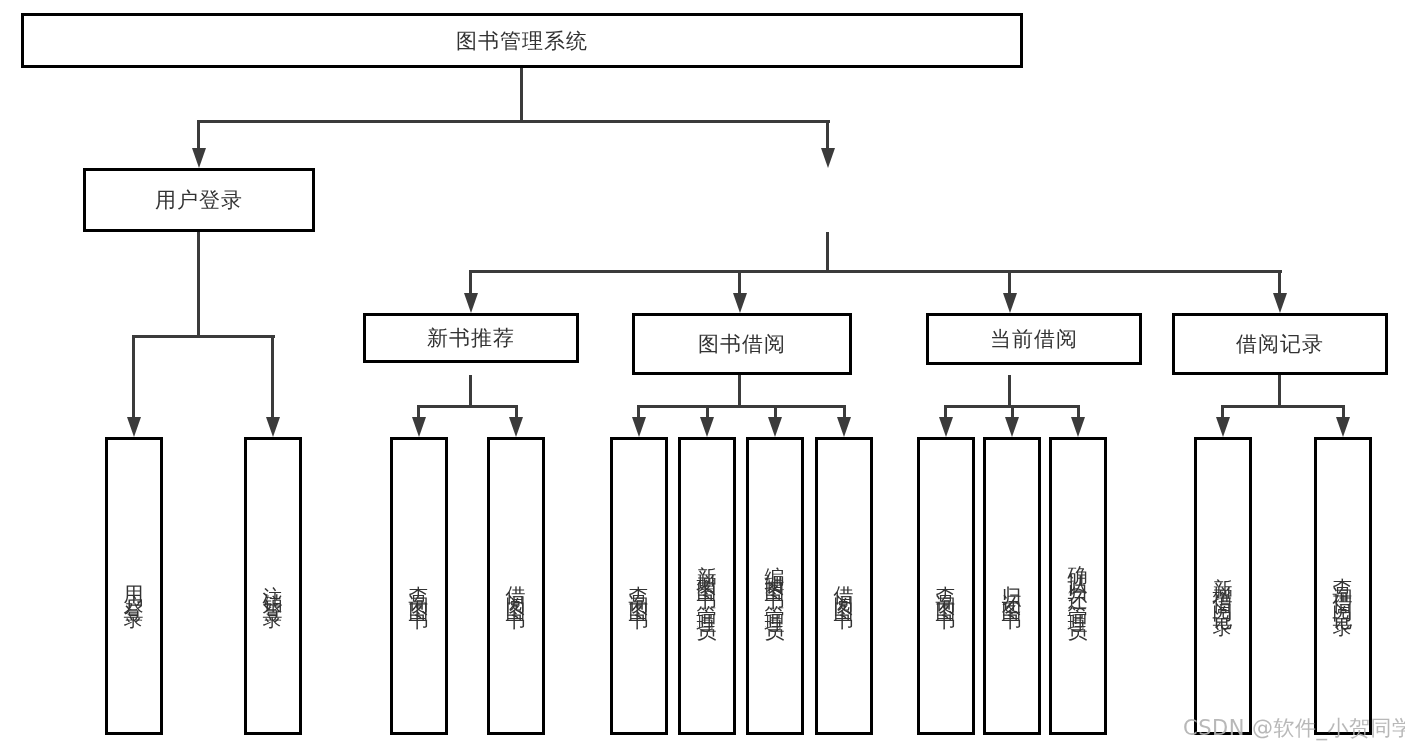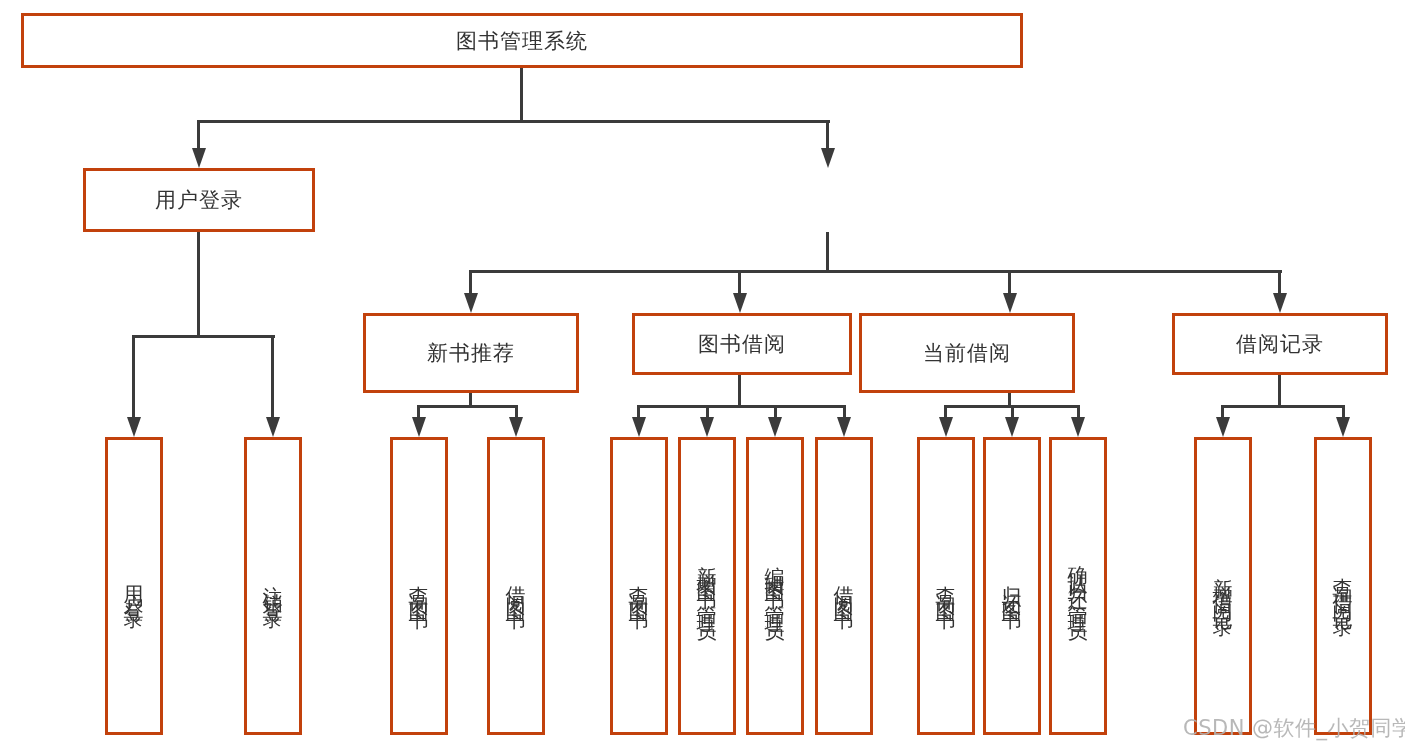--- a/index.html
+++ b/index.html
@@ -12,21 +12,21 @@
     position: relative;
     width: 1405px;
     height: 747px;
     background: #ffffff;
     overflow: hidden;
   }
   .box {
     position: absolute;
     box-sizing: border-box;
     background: #ffffff;
-    border: 3px solid #c2410c;
+    border: 3px solid #000000;
     display: flex;
     align-items: center;
     justify-content: center;
     color: #333333;
     z-index: 2;
   }
   .hbox span {
     font-size: 21px;
     letter-spacing: 1px;
     white-space: nowrap;
@@ -95,27 +95,27 @@
   <div class="line" style="left:469px; top:270px; width:813px; height:3px;"></div>
   <div class="line" style="left:469px; top:270px; width:3px; height:25px;"></div>
   <div class="line" style="left:738px; top:270px; width:3px; height:25px;"></div>
   <div class="line" style="left:1008px; top:270px; width:3px; height:25px;"></div>
   <div class="line" style="left:1278px; top:270px; width:3px; height:25px;"></div>
   <div class="arrow" style="left:464px; top:293px;"></div>
   <div class="arrow" style="left:733px; top:293px;"></div>
   <div class="arrow" style="left:1003px; top:293px;"></div>
   <div class="arrow" style="left:1273px; top:293px;"></div>
 
-  <div class="box hbox" style="left:363px; top:313px; width:216px; height:80px;">
+  <div class="box hbox" style="left:363px; top:313px; width:216px; height:50px;">
     <span>新书推荐</span>
   </div>
   <div class="box hbox" style="left:632px; top:313px; width:220px; height:62px;">
     <span>图书借阅</span>
   </div>
-  <div class="box hbox" style="left:859px; top:313px; width:216px; height:80px;">
+  <div class="box hbox" style="left:926px; top:313px; width:216px; height:52px;">
     <span>当前借阅</span>
   </div>
   <div class="box hbox" style="left:1172px; top:313px; width:216px; height:62px;">
     <span>借阅记录</span>
   </div>
 
   <div class="line" style="left:469px; top:375px; width:3px; height:31px;"></div>
   <div class="line" style="left:738px; top:375px; width:3px; height:31px;"></div>
   <div class="line" style="left:1008px; top:375px; width:3px; height:31px;"></div>
   <div class="line" style="left:1278px; top:375px; width:3px; height:31px;"></div>

